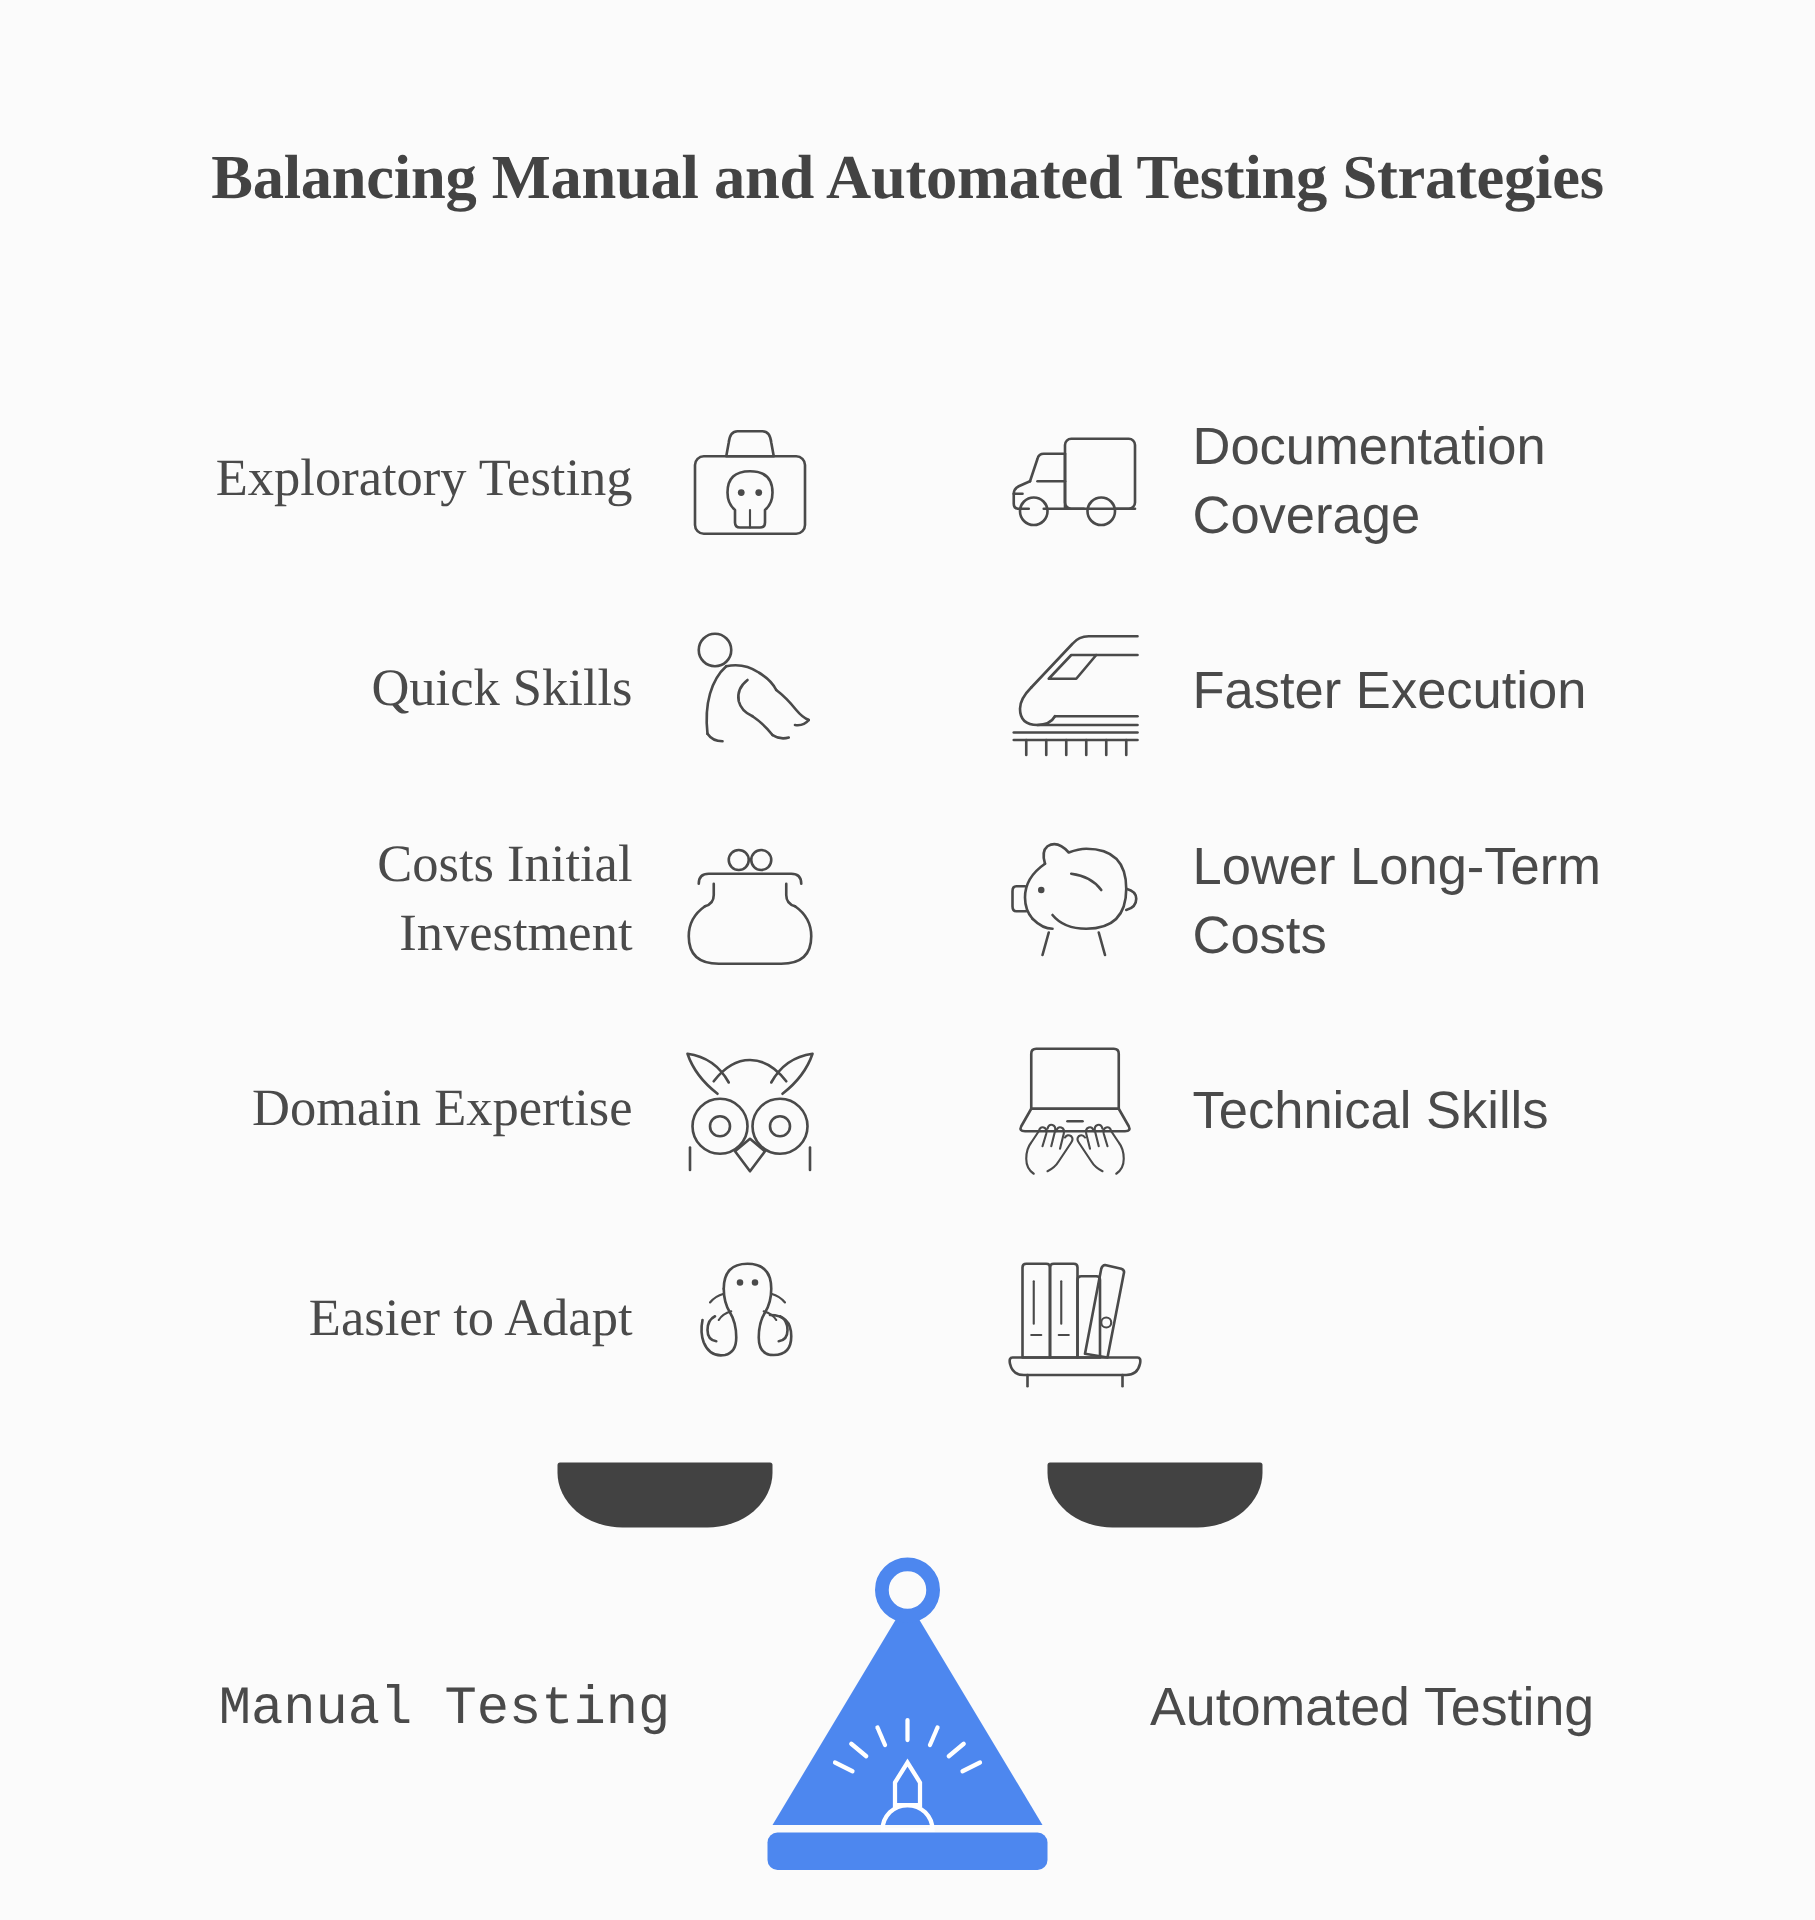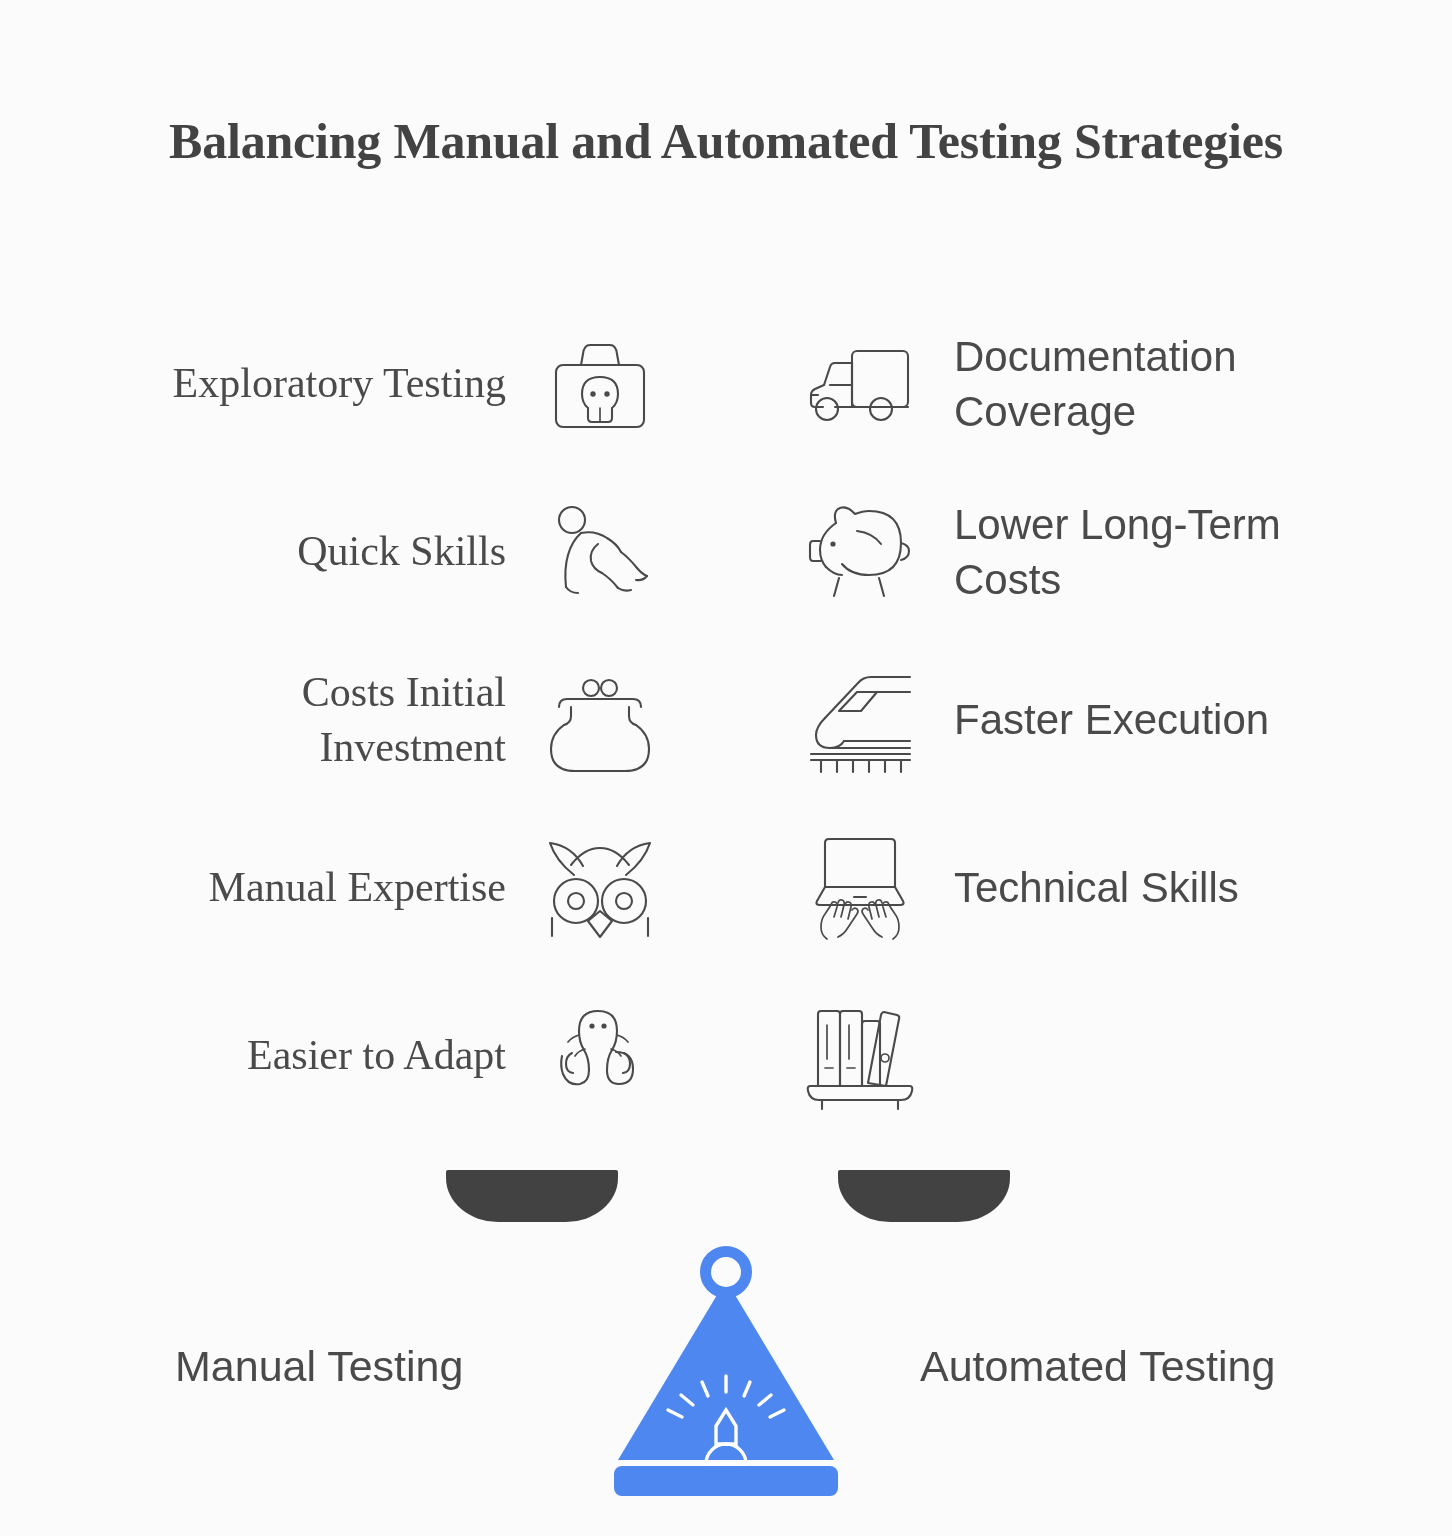--- a/index.html
+++ b/index.html
@@ -141,21 +141,21 @@
   }
 
   
   .bottom-label {
     position: absolute;
     top: 1342px;
     font-size: 43px;
     color: #4a4a4a;
     white-space: nowrap;
   }
-  .bottom-label.left  { left: 175px; }
+  .bottom-label.left  { left: 175px; font-family: Liberation Mono, monospace; }
   .bottom-label.right { left: 920px; }
 </style>
 </head>
 <body>
 
 <div id="infographic">
 
   <div class="title">Balancing Manual and Automated Testing Strategies</div>
 
   <div class="column left">
@@ -199,21 +199,21 @@
           <circle class="ln" cx="68" cy="27" r="8"></circle>
           <path class="ln" d="M18 46 q0 -8 8 -8 h66 q8 0 8 8"></path>
           <path class="ln" d="M30 46 v9 q0 7 -7 9"></path>
           <path class="ln" d="M88 46 v9 q0 7 7 9"></path>
           <path class="ln" d="M23 64 q-13 9 -13 24 q0 22 24 22 h50 q24 0 24 -22 q0 -15 -13 -24"></path>
         </svg>
       </div>
     </div>
 
     <div class="row">
-      <div class="row-label">Manual Expertise</div>
+      <div class="row-label">Domain Expertise</div>
       <div class="icon-slot">
         <svg viewBox="0 0 118 118">
           <path class="ln" d="M33 46 q-18 -14 -24 -32 q22 3 33 23"></path>
           <path class="ln" d="M85 46 q18 -14 24 -32 q-22 3 -33 23"></path>
           <path class="ln" d="M30 36 q13 -17 29 -17 q16 0 29 17"></path>
           <circle class="ln" cx="35" cy="72" r="22"></circle>
           <circle class="ln" cx="83" cy="72" r="22"></circle>
           <circle class="ln" cx="35" cy="72" r="8"></circle>
           <circle class="ln" cx="83" cy="72" r="8"></circle>
           <path class="ln" d="M59 82 l12 10 l-12 16 l-12 -16 z"></path>
@@ -259,49 +259,49 @@
           <circle class="ln" cx="26" cy="84" r="11"></circle>
           <circle class="ln" cx="80" cy="84" r="11"></circle>
         </svg>
       </div>
       <div class="row-label">Documentation Coverage</div>
     </div>
 
     <div class="row">
       <div class="icon-slot">
         <svg viewBox="0 0 118 118">
+          <path class="ln" d="M109 16 h-39 q-8 0 -13 6 l-33 35"></path>
+          <path class="ln" d="M76 31 h-20 l-18 19 h22 z"></path>
+          <path class="ln" d="M109 31 h-33"></path>
+          <path class="ln" d="M24 57 q-9 9 -9 17 q0 13 14 13 q10 0 14 -7"></path>
+          <path class="ln" d="M43 80 h66"></path>
+          <path class="ln" d="M29 87 h80"></path>
+          <path class="ln" d="M10 93 h99"></path>
+          <path class="ln" d="M10 99 h99"></path>
+          <path class="ln" d="M20 99 v12 M36 99 v12 M52 99 v12 M68 99 v12 M84 99 v12 M100 99 v12"></path>
+        </svg>
+      </div>
+      <div class="row-label">Faster Execution</div>
+    </div>
+
+    <div class="row">
+      <div class="icon-slot">
+        <svg viewBox="0 0 118 118">
           <path class="ln" d="M35 30 q-3 -10 2 -14 q8 -5 17 5 q8 -3 14 -3 q32 0 32 32 q0 32 -32 32 q-18 0 -27 -11"></path>
           <path class="ln" d="M35 30 q-16 11 -16 27 q0 10 6 17"></path>
           <path class="ln" d="M25 74 q8 8 16 8"></path>
           <path class="ln" d="M19 48 h-7 q-3 0 -3 4 v12 q0 4 3 4 h8"></path>
           <circle class="dot" cx="32" cy="51" r="2.6"></circle>
           <path class="ln" d="M56 38 q16 2 24 13"></path>
           <path class="ln" d="M100 50 q8 2 8 8 q0 7 -8 9"></path>
           <path class="ln" d="M38 85 l-5 18"></path>
           <path class="ln" d="M78 85 l5 18"></path>
         </svg>
       </div>
       <div class="row-label">Lower Long-Term Costs</div>
-    </div>
-
-    <div class="row">
-      <div class="icon-slot">
-        <svg viewBox="0 0 118 118">
-          <path class="ln" d="M109 16 h-39 q-8 0 -13 6 l-33 35"></path>
-          <path class="ln" d="M76 31 h-20 l-18 19 h22 z"></path>
-          <path class="ln" d="M109 31 h-33"></path>
-          <path class="ln" d="M24 57 q-9 9 -9 17 q0 13 14 13 q10 0 14 -7"></path>
-          <path class="ln" d="M43 80 h66"></path>
-          <path class="ln" d="M29 87 h80"></path>
-          <path class="ln" d="M10 93 h99"></path>
-          <path class="ln" d="M10 99 h99"></path>
-          <path class="ln" d="M20 99 v12 M36 99 v12 M52 99 v12 M68 99 v12 M84 99 v12 M100 99 v12"></path>
-        </svg>
-      </div>
-      <div class="row-label">Faster Execution</div>
     </div>
 
     <div class="row">
       <div class="icon-slot">
         <svg viewBox="0 0 118 118">
           <path class="ln" d="M28 10 h62 q4 0 4 4 v44 h-70 v-44 q0 -4 4 -4 z"></path>
           <path class="ln" d="M24 58 h70 l8 14 q2 4 -3 4 h-80 q-5 0 -3 -4 z"></path>
           <path class="ln" d="M53 68 h12"></path>
           <path class="ln-thin" d="M26 110 q-6 -4 -6 -12 q0 -8 4 -13 l6 -9"></path>
           <path class="ln-thin" d="M30 76 q1 -4 4 -3 q3 1 2 5 l-3 10"></path>

